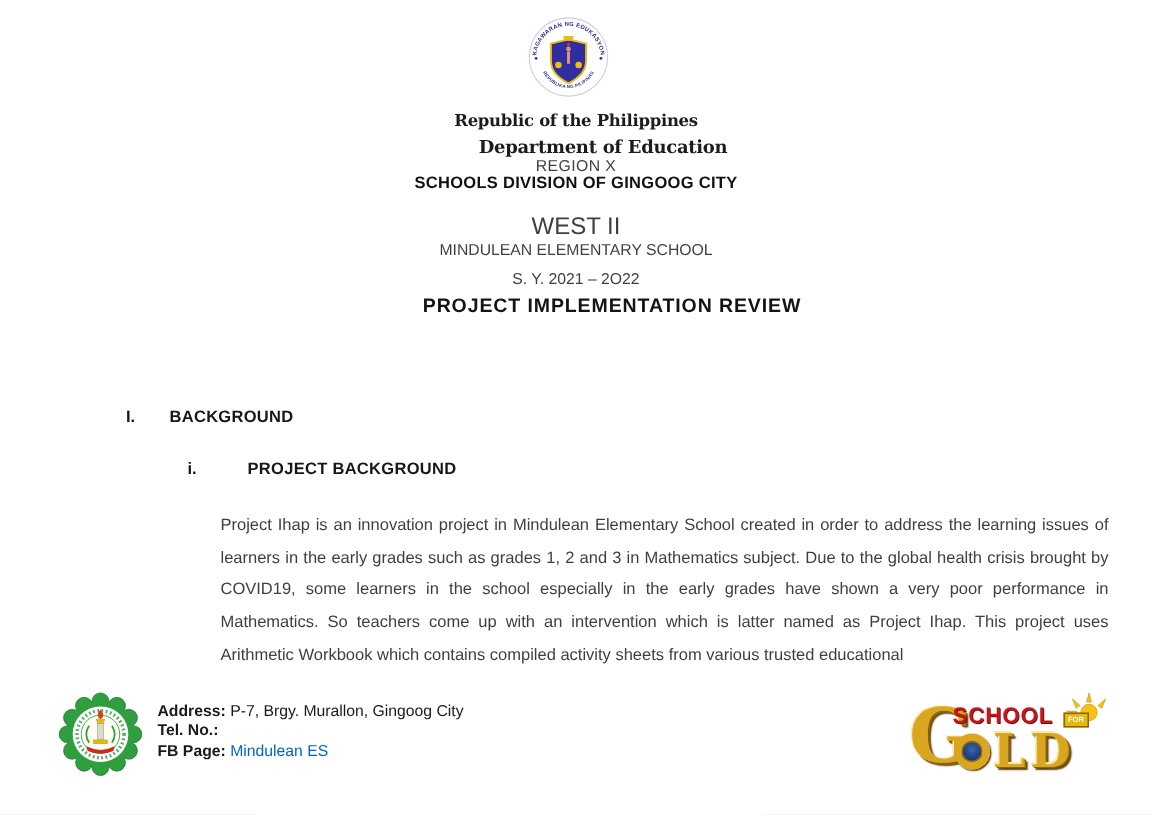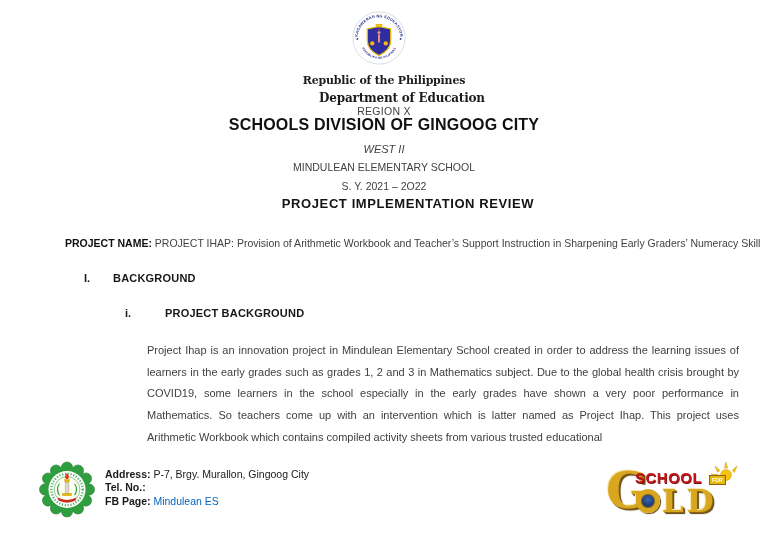--- a/index.html
+++ b/index.html
@@ -7,22 +7,22 @@
   .page {
     position:relative; width:768px; height:543px; background:#ffffff;
     font-family:"Liberation Sans", sans-serif; overflow:hidden;
     margin:0 auto;
   }
   .cline { position:absolute; left:0; right:0; text-align:center; white-space:nowrap; }
   .blackletter { font-family:"DejaVu Serif", serif; font-weight:bold; color:#1c1c1c; letter-spacing:-0.2px; }
   .republic   { top:74px;  font-size:11px; }
   .department { top:91px;  font-size:12px;padding-left:36px; }
   .region     { top:105px; font-size:10.5px; color:#3f3f3f; letter-spacing:0.3px; }
-  .division   { top:116px; font-size:16px; font-weight:bold; color:#111; letter-spacing:0.2px; }
-  .district   { top:143px; font-size:11px; color:#3f3f3f;font-style:italic; }
+  .division   { top:116px; font-size:11px; font-weight:bold; color:#111; letter-spacing:0.2px; }
+  .district   { top:143px; font-size:16px; color:#3f3f3f; }
   .school     { top:161px; font-size:10.5px; color:#3f3f3f; }
   .sy         { top:180px; font-size:10.5px; color:#3f3f3f; }
   .doctitle   { top:196px; font-size:13px; font-weight:bold; color:#141414; letter-spacing:0.6px;padding-left:48px; }
 
   .seal-deped { position:absolute; left:351px; top:11px; width:56px; height:54px; }
 
   .project-line { position:absolute; left:65px; top:237px; font-size:10.5px; color:#3f3f3f; white-space:nowrap; }
   .project-line b { color:#101010; }
 
   .sec { position:absolute; font-size:11px; font-weight:bold; color:#171717; }
@@ -92,21 +92,20 @@
 
   <div class="cline blackletter republic">Republic of the Philippines</div>
   <div class="cline blackletter department">Department of Education</div>
   <div class="cline region">REGION X</div>
   <div class="cline division">SCHOOLS DIVISION OF GINGOOG CITY</div>
   <div class="cline district">WEST II</div>
   <div class="cline school">MINDULEAN ELEMENTARY SCHOOL</div>
   <div class="cline sy">S. Y. 2021 – 2O22</div>
   <div class="cline doctitle">PROJECT IMPLEMENTATION REVIEW</div>
 
-  <div class="project-line"><b>PROJECT NAME:</b><span> PROJECT IHAP: Provision of Arithmetic Workbook and Teacher’s Support Instruction in Sharpening Early Graders’ Numeracy Skill</span></div>
 
   <div class="sec sec1">
     <span class="num">I.</span>
     <span class="ttl">BACKGROUND</span>
   </div>
   <div class="sec sec2">
     <span class="num">i.</span>
     <span class="ttl">PROJECT BACKGROUND</span>
   </div>
 

